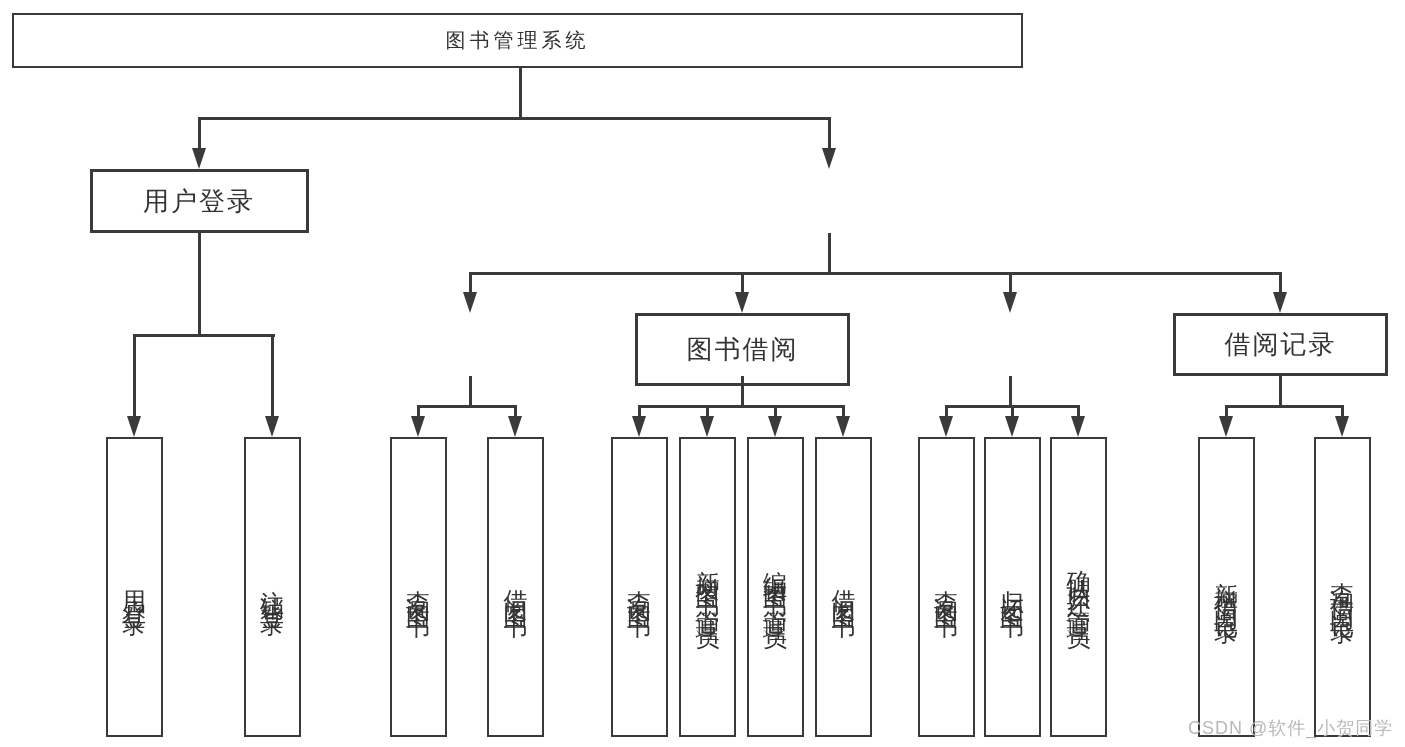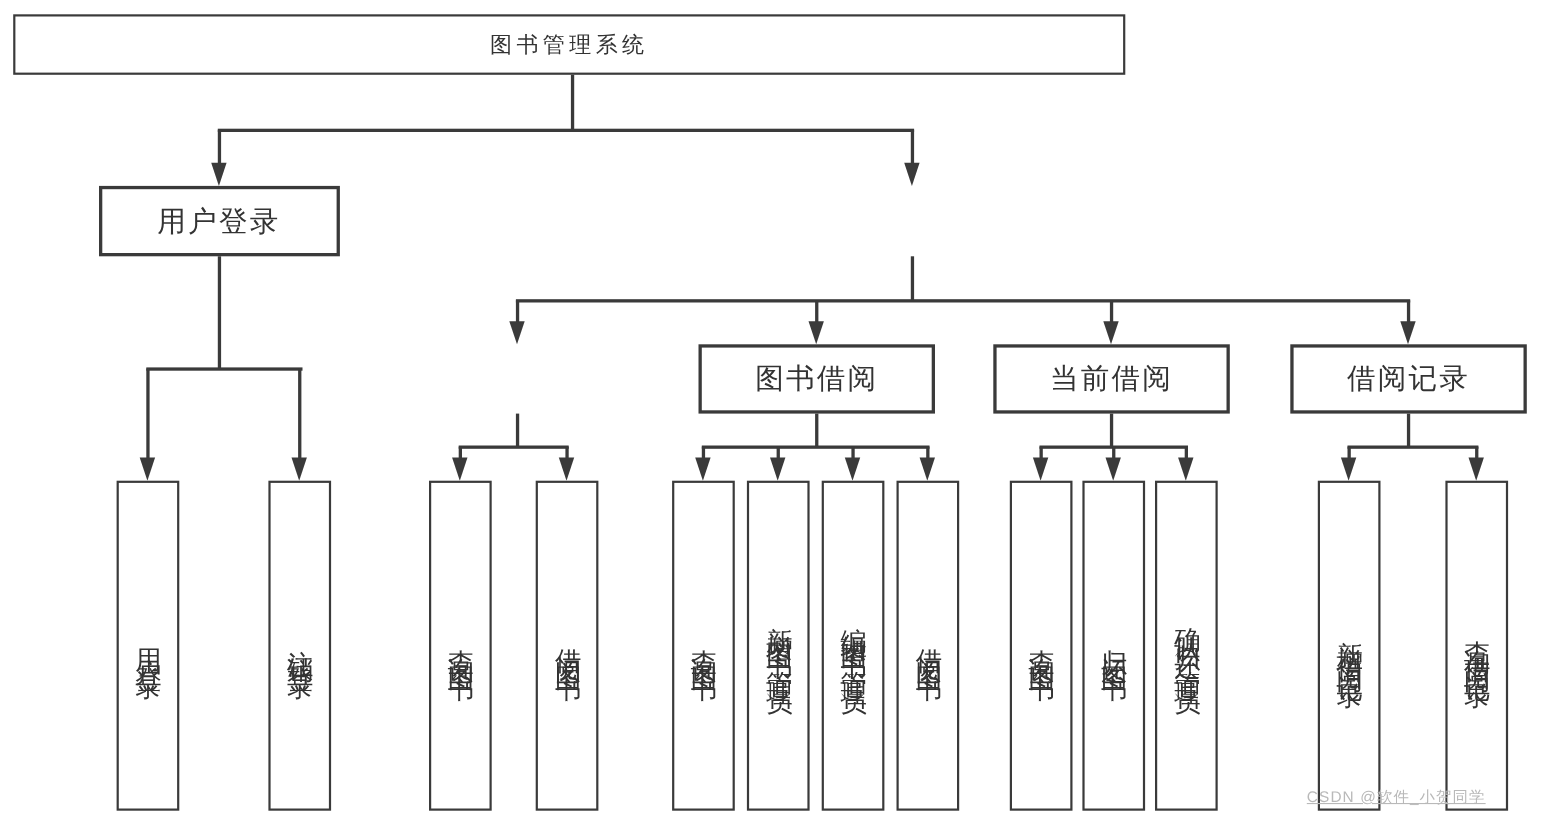--- a/index.html
+++ b/index.html
@@ -45,25 +45,24 @@
   .vl{position:absolute;width:3px;background:var(--line);}
   .arrow{
     position:absolute;width:0;height:0;
     border-left:7.5px solid transparent;
     border-right:7.5px solid transparent;
     border-top:21px solid var(--line);
   }
   .watermark{
     position:absolute;
     left:1188px;top:716px;
-    font-size:14px;letter-spacing:1px;
+    font-size:18px;letter-spacing:1px;
     color:var(--wm);
     z-index:10;
     white-space:nowrap;
-    text-decoration:underline;
   }
 </style>
 </head>
 <body>
 
 <div class="canvas">
 
   <div class="hbox root" style="left:12px;top:13px;width:1011px;height:55px">图书管理系统</div>
 
   <div class="vl" style="left:518.5px;top:68px;height:50px"></div>
@@ -86,22 +85,21 @@
   <div class="hl" style="left:469px;top:271.5px;width:813px"></div>
   <div class="vl" style="left:469px;top:273px;height:20px"></div>
   <div class="vl" style="left:741px;top:273px;height:20px"></div>
   <div class="vl" style="left:1009px;top:273px;height:20px"></div>
   <div class="vl" style="left:1279px;top:273px;height:20px"></div>
   <div class="arrow" style="left:463px;top:292px"></div>
   <div class="arrow" style="left:735px;top:292px"></div>
   <div class="arrow" style="left:1003px;top:292px"></div>
   <div class="arrow" style="left:1273px;top:292px"></div>
 
-  <div class="hbox" style="left:635px;top:313px;width:215px;height:63px">图书借阅</div>
-  <div class="hbox" style="left:903px;top:313px;width:215px;height:63px">当前借阅</div>
+  <div class="hbox" style="left:635px;top:313px;width:215px;height:73px">图书借阅</div>
   <div class="hbox" style="left:1173px;top:313px;width:215px;height:63px">借阅记录</div>
 
   <div class="vl" style="left:469px;top:376px;height:31px"></div>
   <div class="hl" style="left:416.5px;top:404.5px;width:100.5px"></div>
   <div class="vl" style="left:416.5px;top:406px;height:11px"></div>
   <div class="vl" style="left:514px;top:406px;height:11px"></div>
   <div class="arrow" style="left:410.5px;top:416px"></div>
   <div class="arrow" style="left:508px;top:416px"></div>
 
   <div class="vl" style="left:741px;top:376px;height:31px"></div>

